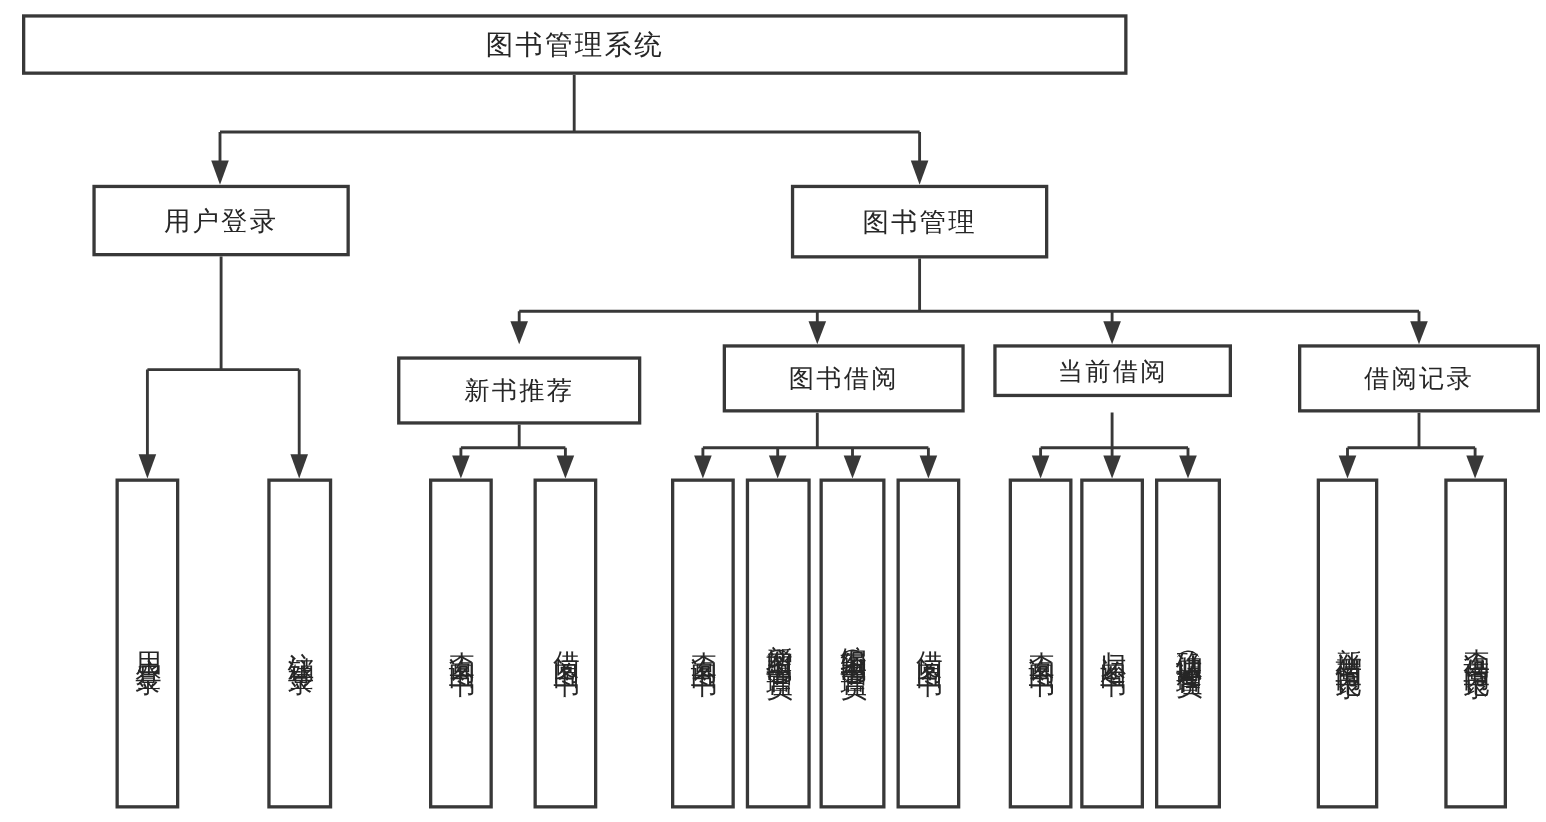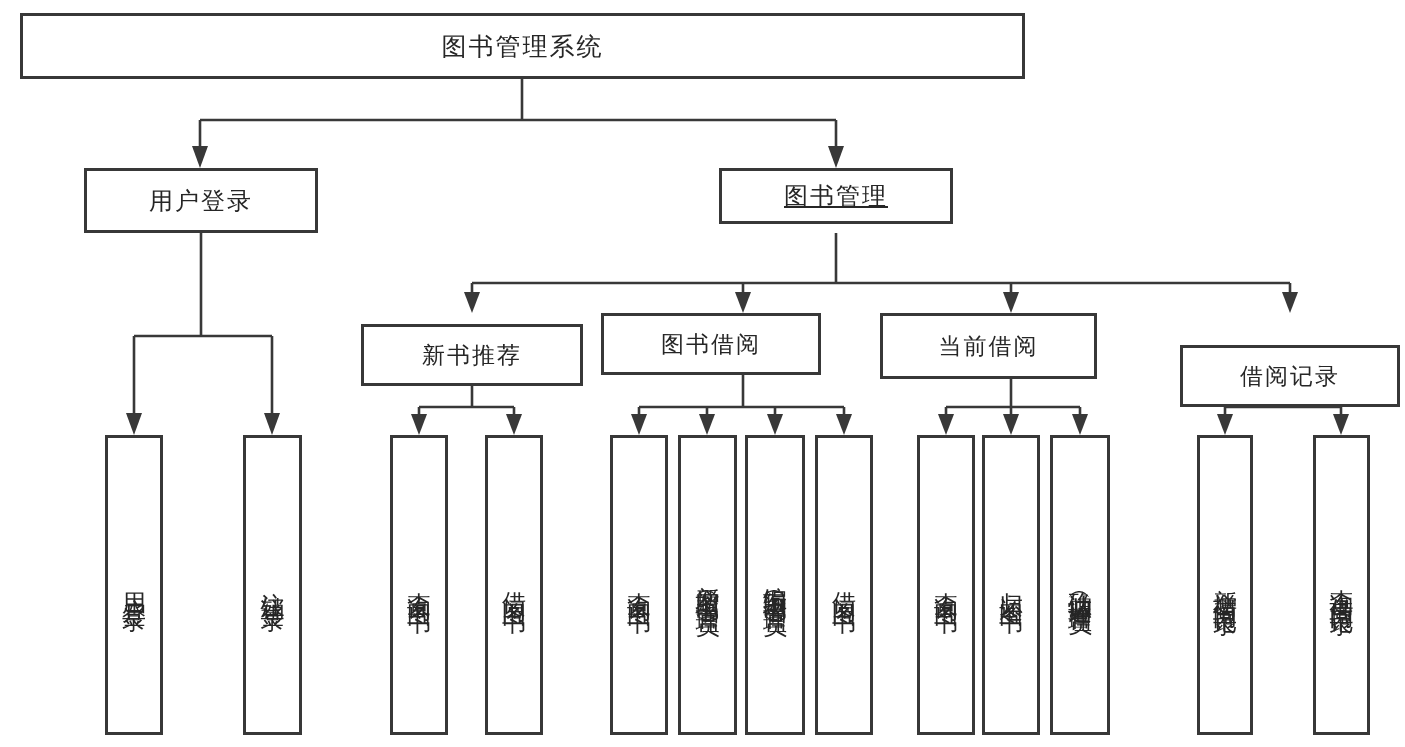--- a/index.html
+++ b/index.html
@@ -39,27 +39,27 @@
     white-space: nowrap;
   }
   .v-node {
     writing-mode: vertical-rl;
     text-orientation: mixed;
     font-size: 24px;
     letter-spacing: 6px;
     line-height: 1;
   }
   
-  #n-root            { left: 20px;   top: 13px;  width: 1005px; height: 66px; font-size: 25px; }
+  #n-root            { left: 20px;   top: 13px;  width: 1005px; height: 55px; font-size: 25px; }
   #n-user-login      { left: 84px;   top: 168px; width: 234px;  height: 65px; }
-  #n-book-mgmt       { left: 719px;  top: 168px; width: 234px;  height: 56px; text-decoration: underline; }
+  #n-book-mgmt       { left: 719px;  top: 168px; width: 234px;  height: 67px; }
   #n-new-book-rec    { left: 361px;  top: 324px; width: 222px;  height: 62px; font-size: 23px; }
-  #n-book-borrow     { left: 601px;  top: 313px; width: 220px;  height: 62px; font-size: 23px; }
-  #n-current-borrow  { left: 880px;  top: 313px; width: 217px;  height: 66px; font-size: 23px; text-align: center; }
-  #n-borrow-records  { left: 1180px; top: 313px; width: 220px;  height: 62px; font-size: 23px; margin-top: 32px; }
+  #n-book-borrow     { left: 657px;  top: 313px; width: 220px;  height: 62px; font-size: 23px; }
+  #n-current-borrow  { left: 903px;  top: 313px; width: 217px;  height: 48px; font-size: 23px; text-align: center; }
+  #n-borrow-records  { left: 1180px; top: 313px; width: 220px;  height: 62px; font-size: 23px; }
   #l-user-login      { left: 105px;  top: 435px; width: 58px; height: 300px; }
   #l-logout          { left: 243px;  top: 435px; width: 59px; height: 300px; }
   #l-query-book-rec  { left: 390px;  top: 435px; width: 58px; height: 300px; }
   #l-borrow-book-rec { left: 485px;  top: 435px; width: 58px; height: 300px; }
   #l-query-book-bor  { left: 610px;  top: 435px; width: 58px; height: 300px; }
   #l-add-book-admin  { left: 678px;  top: 435px; width: 59px; height: 300px; letter-spacing: 4px; }
   #l-edit-book-admin { left: 745px;  top: 435px; width: 60px; height: 300px; letter-spacing: 4px; }
   #l-borrow-book-bor { left: 815px;  top: 435px; width: 58px; height: 300px; }
   #l-query-book-cur  { left: 917px;  top: 435px; width: 58px; height: 300px; }
   #l-return-book     { left: 982px;  top: 435px; width: 58px; height: 300px; }

